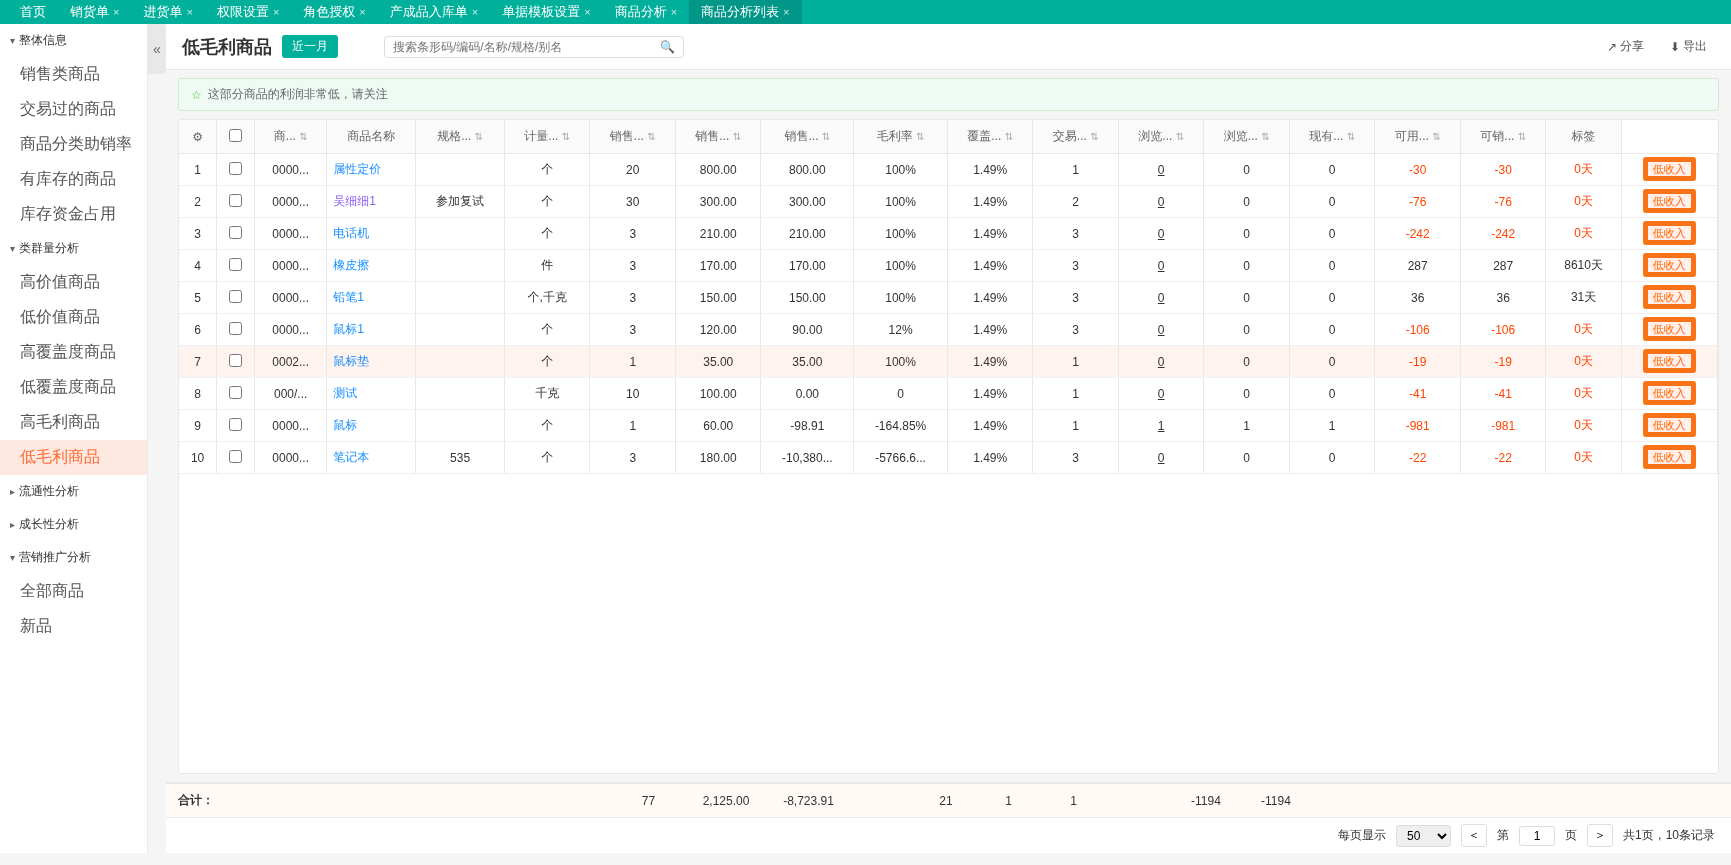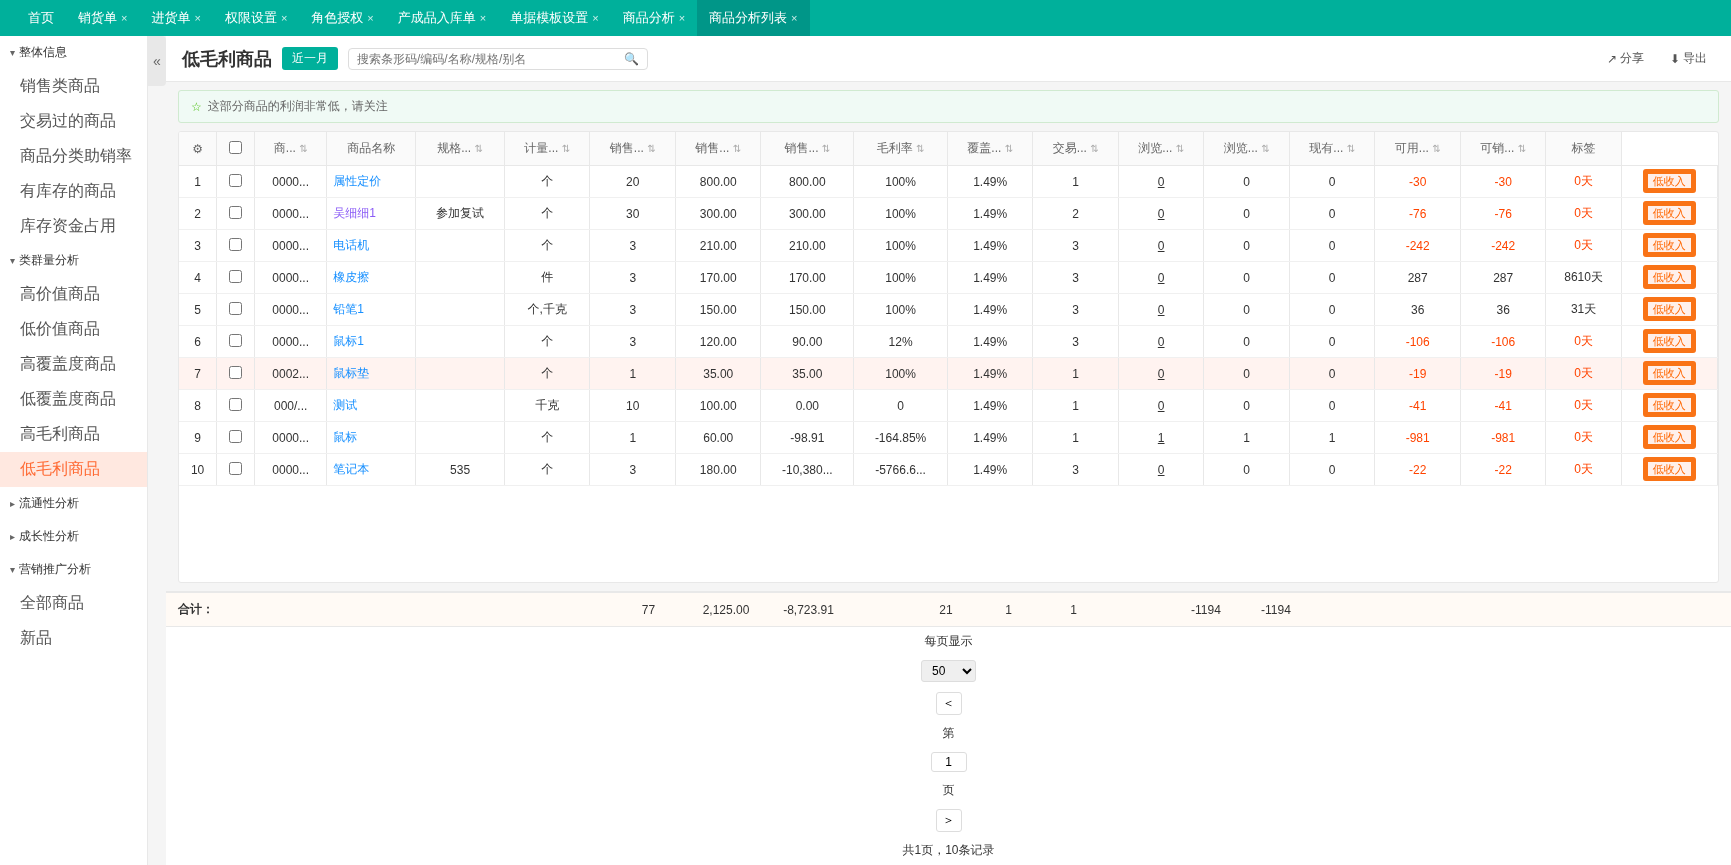--- a/index.html
+++ b/index.html
@@ -3,22 +3,22 @@
   <meta charset="utf-8">
   <style>
     * { box-sizing: border-box; margin: 0; padding: 0; }
     body { font-family: 'Microsoft YaHei', Arial, sans-serif; font-size: 12px; background: #f5f5f5; color: #333; }
 
     
     .top-nav {
       background: #00b09b;
       display: flex;
       align-items: center;
-      height: 36px;
-      padding: 0 16px;
+      height: 24px;
+      padding: 0 8px;
       gap: 0;
     }
     .nav-item {
       color: #fff;
       padding: 0 12px;
       height: 36px;
       display: flex;
       align-items: center;
       cursor: pointer;
       font-size: 13px;
@@ -94,20 +94,21 @@
       cursor: pointer;
     }
     .search-box {
       display: flex;
       border: 1px solid #ddd;
       border-radius: 4px;
       padding: 3px 8px;
       background: #fff;
       flex: 1;
       max-width: 300px;
+      margin-left: 36px;
     }
     .search-box input {
       border: none;
       outline: none;
       font-size: 12px;
       width: 100%;
       color: #999;
     }
     .header-actions {
       margin-left: auto;
@@ -209,24 +210,24 @@
     }
     .total-label { font-weight: 600; color: #333; padding-right: 20px; }
 
     
     .pagination-bar {
       background: #fff;
       border-top: 1px solid #e8e8e8;
       padding: 6px 16px;
       display: flex;
       align-items: center;
+      justify-content: flex-end;
       gap: 10px;
       font-size: 12px;
       flex-shrink: 0;
-      flex-direction: column;
     }
     .page-size-select {
       border: 1px solid #ddd;
       border-radius: 3px;
       padding: 2px 6px;
       font-size: 12px;
     }
     .page-btn {
       border: 1px solid #ddd;
       background: #fff;

